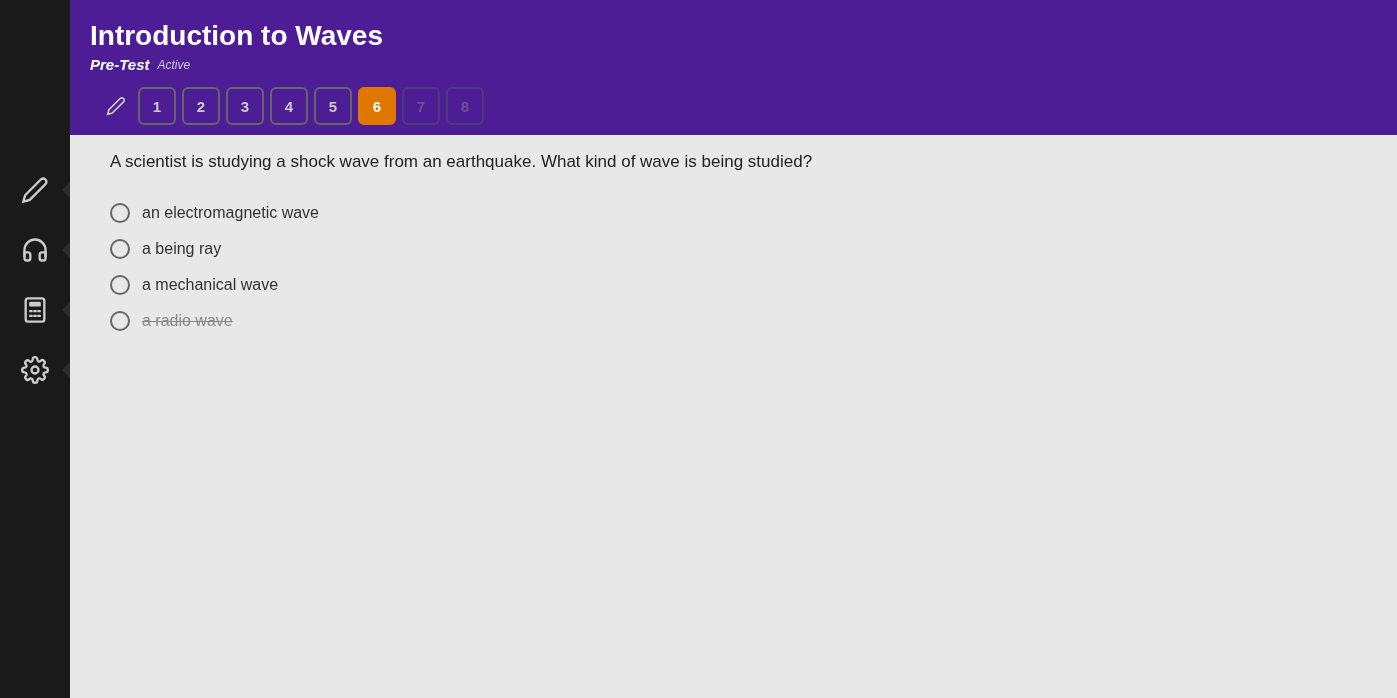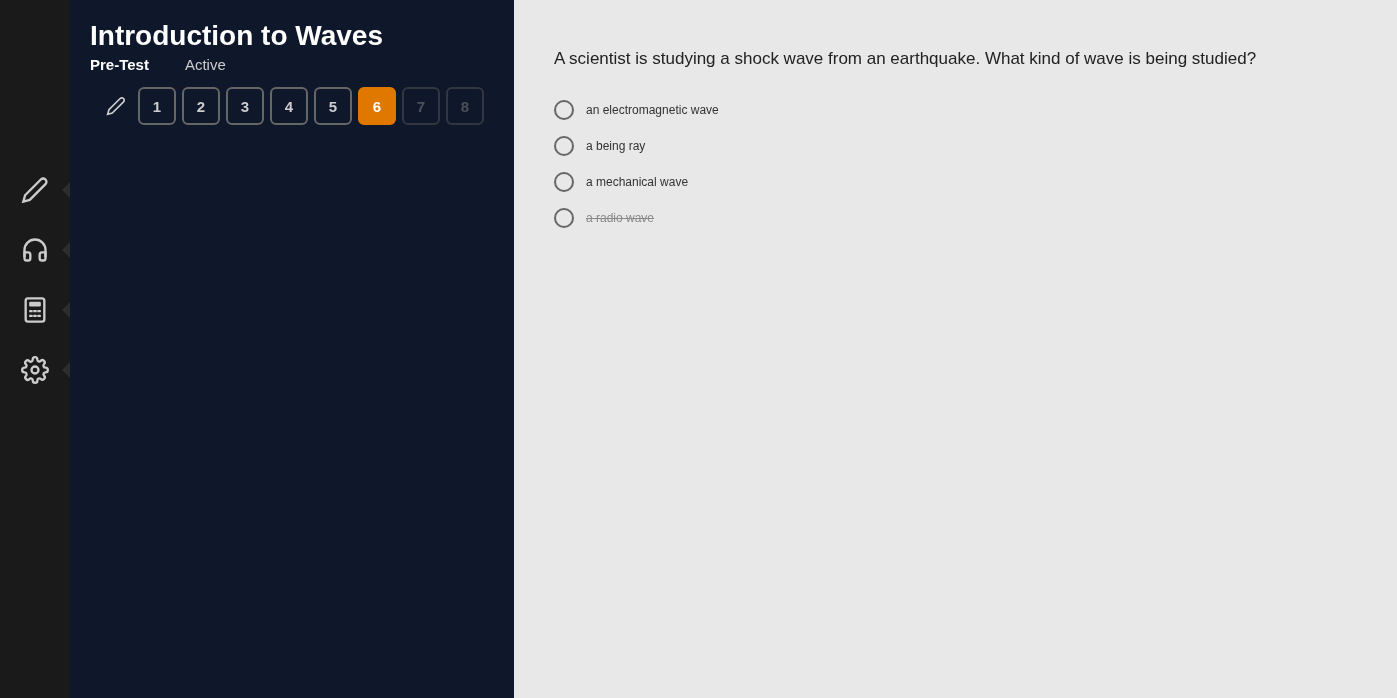--- a/index.html
+++ b/index.html
@@ -46,51 +46,52 @@
       width: 0;
       height: 0;
       border-top: 8px solid transparent;
       border-bottom: 8px solid transparent;
       border-right: 8px solid #2d2d2d;
     }
 
     .main-content {
       flex: 1;
       display: flex;
-      flex-direction: row;
-      background: #0f172a;
+      flex-direction: column;
+      background: #4c1d95;
     }
 
     .header {
       padding: 20px 30px 10px 20px;
     }
 
     .page-title {
       color: #ffffff;
       font-size: 28px;
       font-weight: bold;
       margin-bottom: 4px;
     }
 
     .subtitle-row {
       display: flex;
       align-items: center;
-      gap: 36px;
+      gap: 8px;
       margin-bottom: 14px;
+      font-style: italic;
     }
 
     .pre-test-label {
       color: #ffffff;
       font-size: 15px;
       font-weight: bold;
     }
 
     .active-label {
       color: #cccccc;
-      font-size: 15px;
+      font-size: 12px;
     }
 
     .question-nav {
       display: flex;
       align-items: center;
       gap: 6px;
       padding-left: 10px;
     }
 
     .pencil-icon-container {
@@ -127,21 +128,21 @@
     .nav-btn.dimmed {
       opacity: 0.5;
       border-color: #555;
       color: #888;
     }
 
     .content-panel {
       flex: 1;
       background: #e8e8e8;
       margin: 0;
-      padding: 46px 40px;
+      padding: 14px 40px;
       border-radius: 0;
     }
 
     .question-text {
       font-size: 17px;
       color: #222;
       margin-bottom: 28px;
       line-height: 1.5;
     }
 
@@ -161,21 +162,21 @@
     .option-radio {
       width: 20px;
       height: 20px;
       border-radius: 50%;
       border: 2px solid #666;
       background: transparent;
       flex-shrink: 0;
     }
 
     .option-label {
-      font-size: 12px;
+      font-size: 16px;
       color: #333;
     }
 
     .option-label.strikethrough {
       text-decoration: line-through;
       color: #888;
     }
   </style>
 </head>
 <body>

